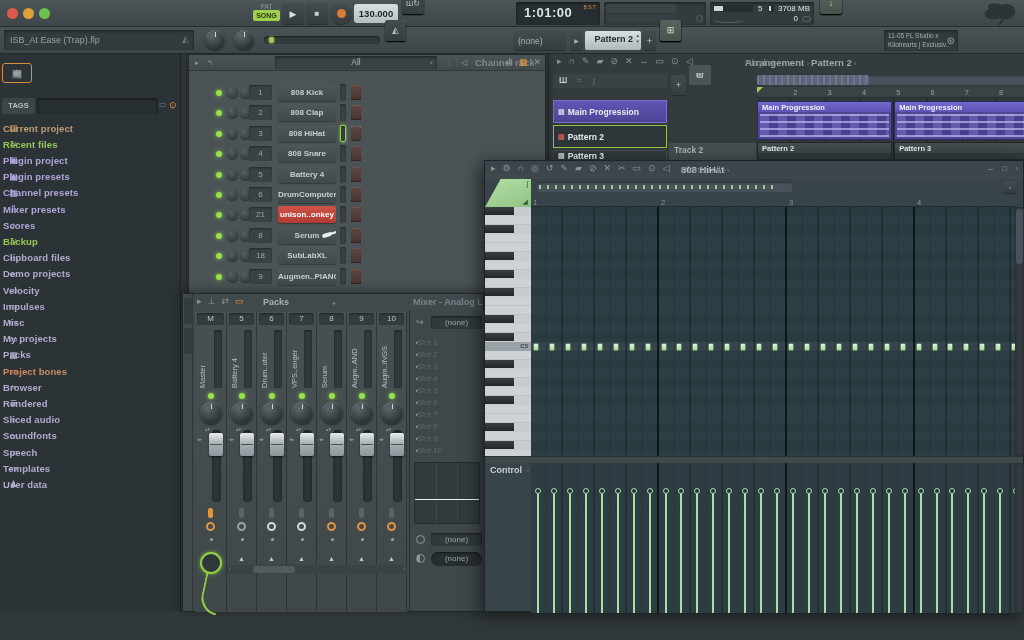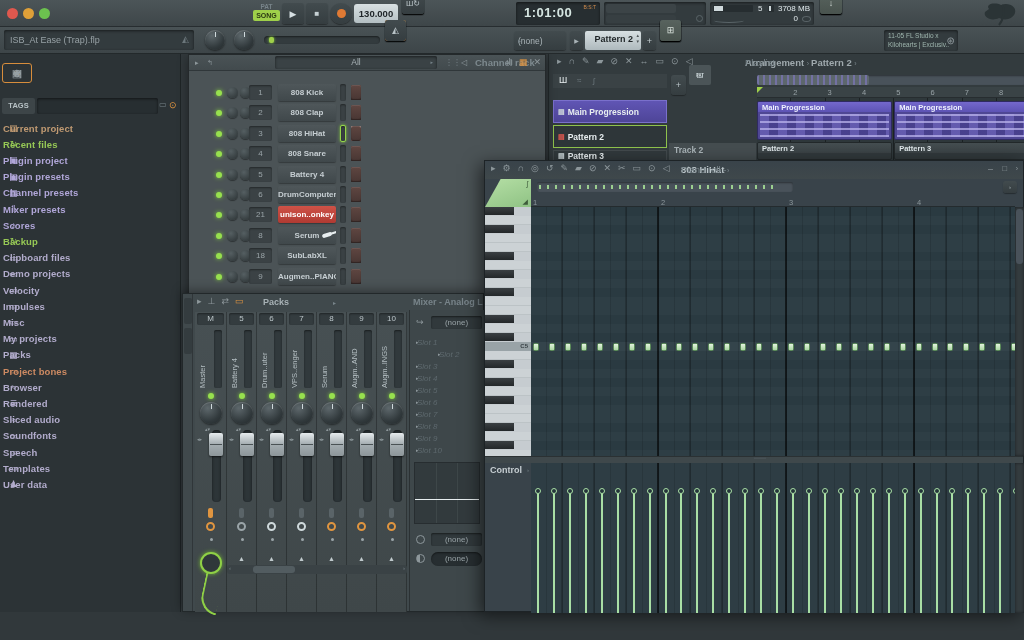--- a/index.html
+++ b/index.html
@@ -835,21 +835,21 @@
     </div>
 
     <div style="left:226px;top:16px;width:76px;height:301px;background:#3e474a;border-left:1px solid rgba(0,0,0,.3);">
       <span style="left:6px;top:7px;font-size:9px;color:#8d979b;">↪</span>
       <div class="mx-slot" style="left:21px;top:6px;width:51px;height:13px;font-size:8px;color:#99a3a7;text-align:center;line-height:13px;">(none)</div>
       <div id="mx-slots" style="left:4px;top:26px;width:70px;">
           <div class="flexrow" style="position: static; height: 12px;">
             <div class="mx-ic" style="font-size: 5px; margin-left: 2px; margin-right: 0px;">▸</div>
             <div class="mslot-lb">Slot 1</div>
           </div>
-          <div class="flexrow" style="position: static; height: 12px; margin-left: 22px;">
+          <div class="flexrow" style="position: static; height: 12px;">
             <div class="mx-ic" style="font-size: 5px; margin-left: 2px; margin-right: 0px;">▸</div>
             <div class="mslot-lb">Slot 2</div>
           </div>
           <div class="flexrow" style="position: static; height: 12px;">
             <div class="mx-ic" style="font-size: 5px; margin-left: 2px; margin-right: 0px;">▸</div>
             <div class="mslot-lb">Slot 3</div>
           </div>
           <div class="flexrow" style="position: static; height: 12px;">
             <div class="mx-ic" style="font-size: 5px; margin-left: 2px; margin-right: 0px;">▸</div>
             <div class="mslot-lb">Slot 4</div>

